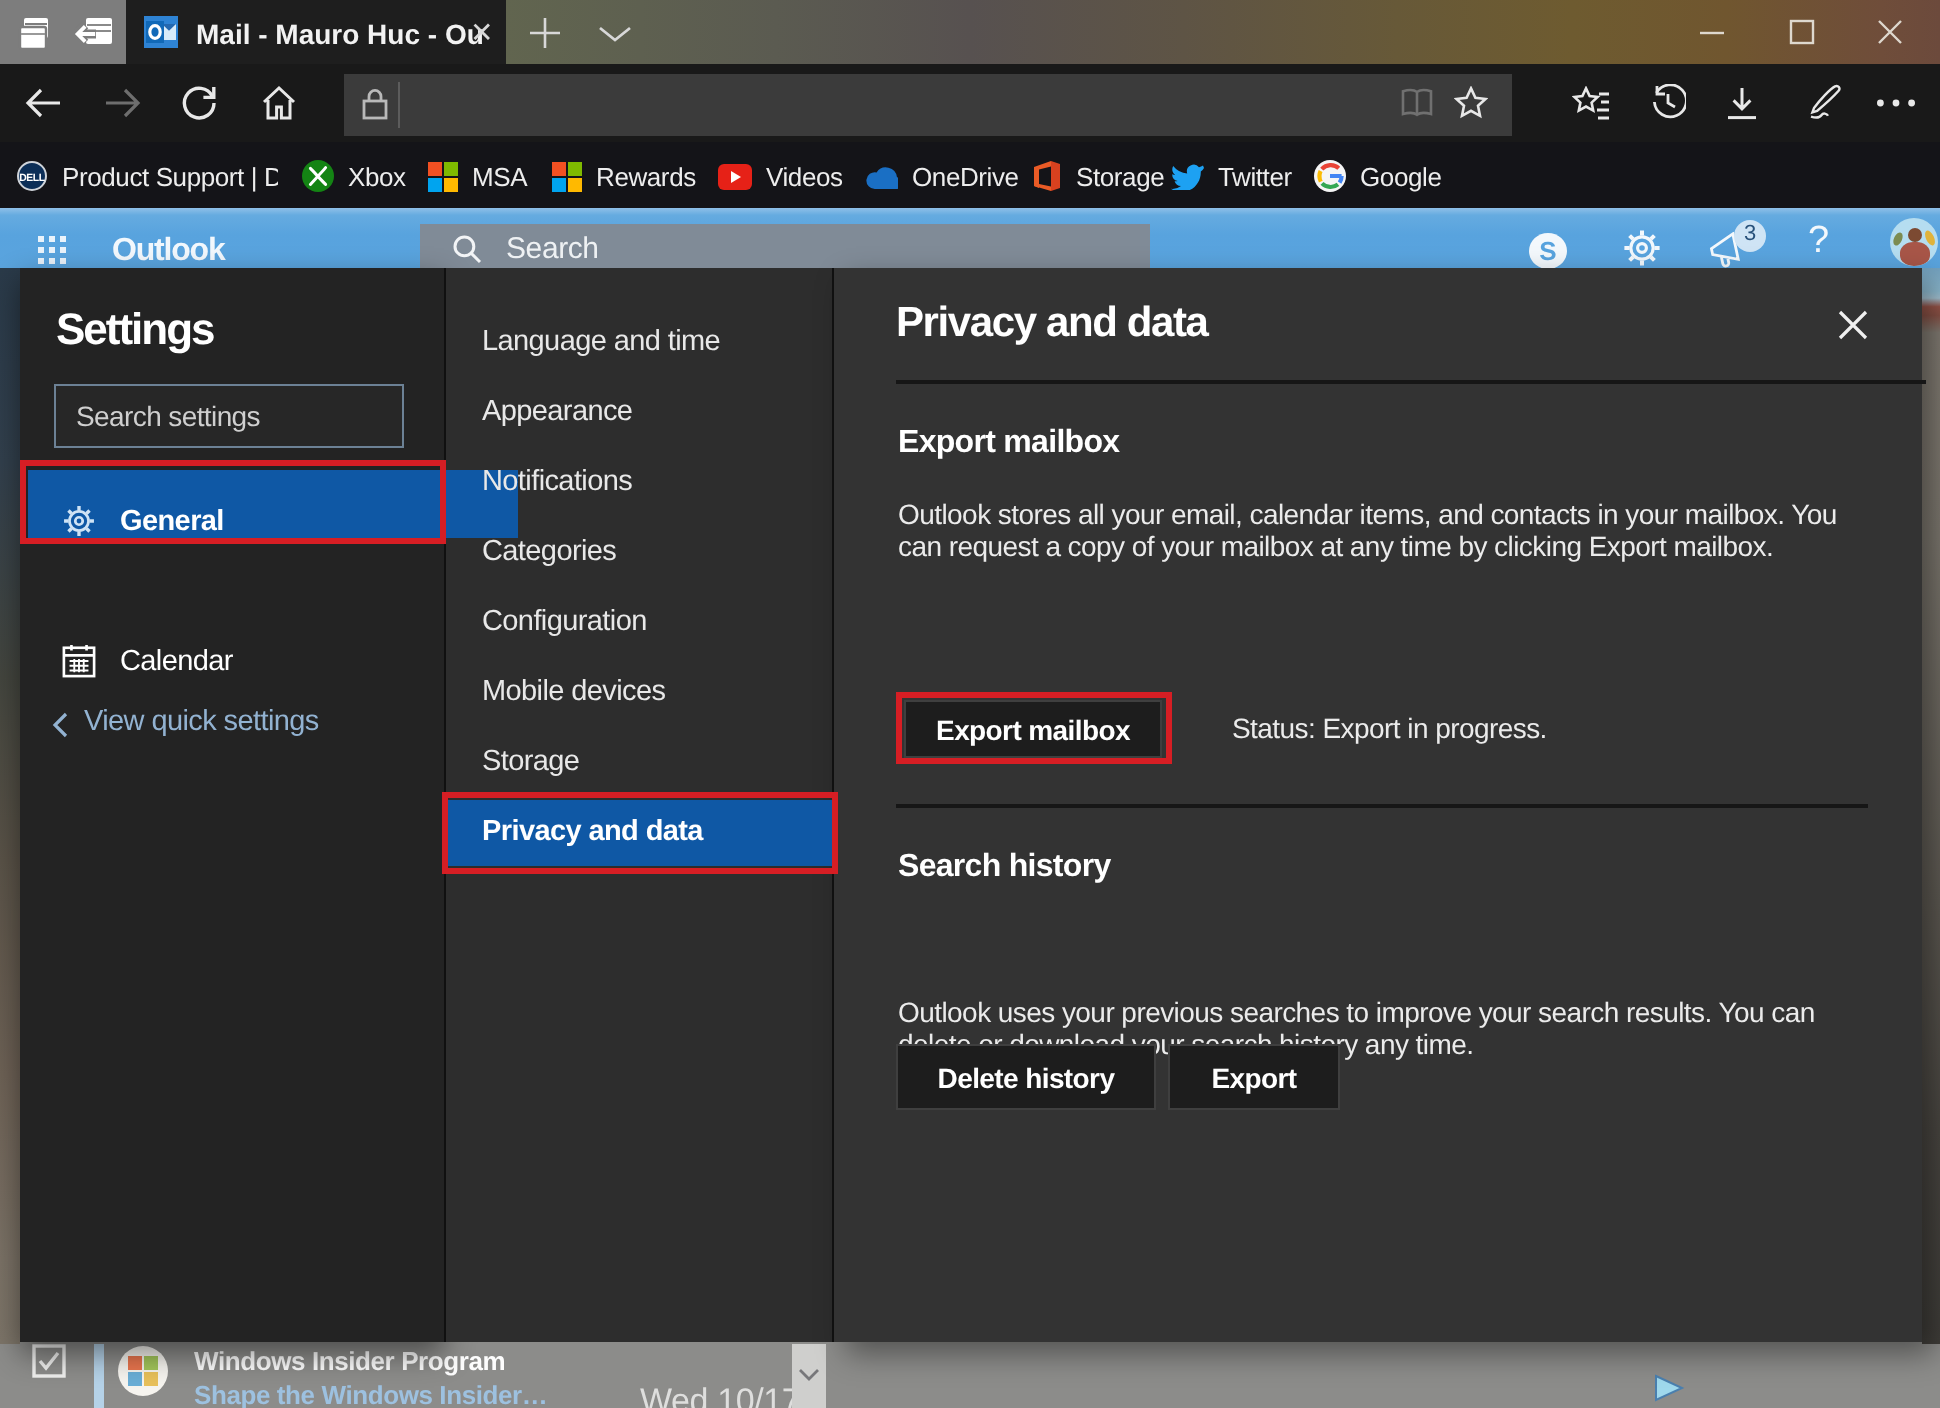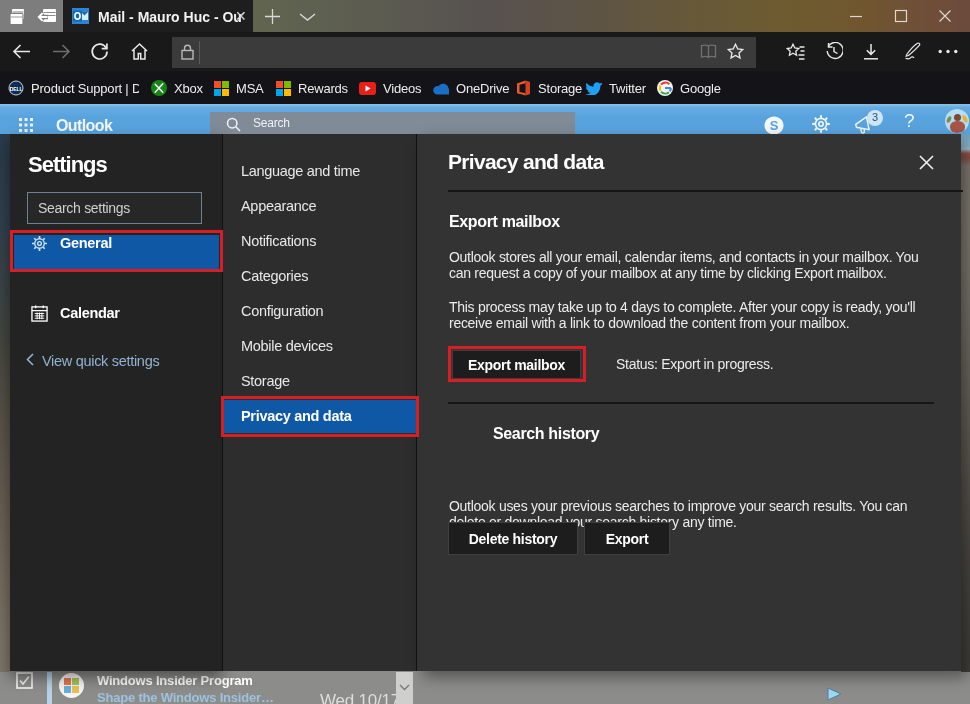--- a/index.html
+++ b/index.html
@@ -23,21 +23,21 @@
   #url-sep{left:199px;top:41px;width:1px;height:23px;background:#5c5c5c;}
   
   #favbar{left:0;top:71px;width:970px;height:33px;background:#141418;}
   .fav{top:80px;height:16px;display:flex;align-items:center;gap:7px;color:#ededed;
        font-size:13px;letter-spacing:-0.2px;white-space:nowrap;}
   
   #obar{left:0;top:104px;width:970px;height:30px;
     background:linear-gradient(180deg,#8fc0e8 0%,#65abe0 12%,#58a3de 45%,#5aa4de 100%);}
   #o-name{left:56px;top:117px;font-size:16px;font-weight:700;color:#f2f8fd;letter-spacing:-0.6px;}
   #o-search{left:210px;top:112px;width:365px;height:22px;background:#808b97;}
-  #o-search-txt{left:253px;top:116px;font-size:12px;color:#eef1f3;letter-spacing:-0.2px;}
+  #o-search-txt{left:253px;top:116px;font-size:15px;color:#eef1f3;letter-spacing:-0.2px;}
   
   #lsliver{left:0;top:134px;width:10px;height:538px;
     background:linear-gradient(180deg,#2a3a49 0%,#32404d 18%,#44463f 38%,#5a5348 55%,#6e6256 75%,#7b7266 92%,#7d7569 100%);}
   #rsliver{left:961px;top:134px;width:9px;height:538px;
     background:linear-gradient(180deg,#74a2bf 0%,#8fbcd2 2.2%,#a6c5d5 2.8%,#9a564a 3.6%,#8b5347 4.4%,#837d74 6%,#7e7970 25%,#5d5952 60%,#4a4742 80%,#403e3a 100%);}
   
   #bstrip{left:0;top:672px;width:970px;height:32px;background:#8c8c8a;}
   #b-bar{left:47px;top:672px;width:5px;height:32px;background:#b5d2e8;}
   #b-circle{left:59px;top:673px;width:25px;height:25px;border-radius:50%;background:#f6f4ef;}
   #b-t1{left:97px;top:673px;font-size:13px;font-weight:700;color:#fdfdfd;letter-spacing:-0.2px;}
@@ -47,47 +47,47 @@
   
   #panelL{left:10px;top:134px;width:212px;height:537px;background:#232323;box-shadow:0 6px 14px rgba(0,0,0,.45);}
   #panelM{left:223px;top:134px;width:193px;height:537px;background:#2d2d2d;}
   #panelR{left:417px;top:134px;width:544px;height:537px;background:#333333;box-shadow:6px 6px 14px rgba(0,0,0,.4);}
   #divL{left:222px;top:134px;width:1px;height:537px;background:#101010;}
   #divM{left:416px;top:134px;width:1px;height:537px;background:#101010;}
   
   #s-title{left:28px;top:152px;font-size:22px;font-weight:700;color:#fff;letter-spacing:-1px;}
   #s-input{left:27px;top:192px;width:173px;height:30px;border:1px solid #6c8195;background:#272727;}
   #s-input span{position:absolute;left:10px;top:7px;font-size:14px;color:#cfcfcf;letter-spacing:-0.3px;}
-  .srow{left:14px;width:205px;height:34px;display:flex;align-items:flex-start;color:#fff;}
+  .srow{left:14px;width:245px;height:34px;display:flex;align-items:flex-end;color:#fff;}
   .srow .ic{margin-left:17px;width:17px;height:17px;flex:none;}
   .srow .lb{margin-left:12px;font-size:14.5px;letter-spacing:-0.3px;}
   #row-general{top:235px;background:#0f58a5;}
   #row-general .lb{font-weight:700;}
   #row-mail{top:271px;}
-  #row-cal{top:305px;font-weight:bold;}
-  #s-view{left:26px;top:353px;font-size:14.5px;color:#92b2d1;letter-spacing:-0.3px;display:flex;align-items:flex-start;}
+  #row-cal{top:305px;}
+  #s-view{left:26px;top:353px;font-size:14.5px;color:#92b2d1;letter-spacing:-0.3px;display:flex;align-items:flex-end;}
   #s-view svg{margin-right:8px;}
   
   .mitem{left:241px;font-size:14.5px;color:#e8e8e8;letter-spacing:-0.3px;white-space:nowrap;}
   #row-priv{left:224px;top:400px;width:192px;height:33px;background:#0f58a5;}
   #row-priv span{position:absolute;left:17px;top:8px;font-size:14.5px;font-weight:700;color:#fff;letter-spacing:-0.3px;}
   
   .redbox{border:3px solid #d61e24;}
   #red1{left:10px;top:230px;width:207px;height:36px;}
   #red2{left:221px;top:396px;width:192px;height:35px;}
   #red3{left:448px;top:346px;width:132px;height:30px;}
   
   #r-title{left:448px;top:150px;font-size:21px;font-weight:700;color:#fff;letter-spacing:-0.7px;}
   #r-x{left:919px;top:155px;}
   .rdiv{height:2px;background:#161616;}
   #rdiv1{left:448px;top:190px;width:515px;}
   #rdiv2{left:448px;top:402px;width:486px;}
   .h2{font-size:16px;font-weight:700;color:#fff;letter-spacing:-0.35px;}
   #r-h-export{left:449px;top:213px;}
-  #r-h-search{left:449px;top:425px;margin-left:44px;}
+  #r-h-search{left:449px;top:425px;}
   .body{font-size:14px;color:#ebebeb;letter-spacing:-0.28px;line-height:16px;white-space:nowrap;}
   #r-p1{left:449px;top:249px;}
   #r-p2{left:449px;top:299px;}
   #r-p3{left:449px;top:474px;margin-top:24px;}
   .btn{background:#1d1d1d;border:1px solid #3f3f3f;color:#fff;font-weight:700;
        font-size:14px;letter-spacing:-0.3px;display:flex;align-items:center;justify-content:center;}
   #btn-export{left:452px;top:350px;width:127px;height:27px;}
   #r-status{left:616px;top:356px;font-size:14px;color:#ebebeb;letter-spacing:-0.28px;}
   #btn-del{left:448px;top:522px;width:128px;height:31px;}
   #btn-exp2{left:584px;top:522px;width:84px;height:31px;}
@@ -391,21 +391,20 @@
       <span>Privacy and data</span>
     </div>
 
   <div class="abs" id="r-title">Privacy and data</div>
   <svg class="abs" id="r-x" width="15" height="15" viewBox="0 0 15 15">
     <path d="M1 1 L14 14 M14 1 L1 14" stroke="#f0f0f0" stroke-width="1.6"></path>
   </svg>
   <div class="abs rdiv" id="rdiv1"></div>
   <div class="abs h2" id="r-h-export">Export mailbox</div>
   <div class="abs body" id="r-p1">Outlook stores all your email, calendar items, and contacts in your mailbox. You<br>can request a copy of your mailbox at any time by clicking Export mailbox.</div>
-  <div class="abs body" id="r-p2">This process may take up to 4 days to complete. After your copy is ready, you'll<br>receive email with a link to download the content from your mailbox.</div>
   <div class="abs btn" id="btn-export">Export mailbox</div>
   <div class="abs" id="r-status">Status: Export in progress.</div>
   <div class="abs rdiv" id="rdiv2"></div>
   <div class="abs h2" id="r-h-search">Search history</div>
   <div class="abs body" id="r-p3">Outlook uses your previous searches to improve your search results. You can<br>delete or download your search history any time.</div>
   <div class="abs btn" id="btn-del">Delete history</div>
   <div class="abs btn" id="btn-exp2">Export</div>
 
   <div class="abs redbox" id="red1"></div>
   <div class="abs redbox" id="red2"></div>

